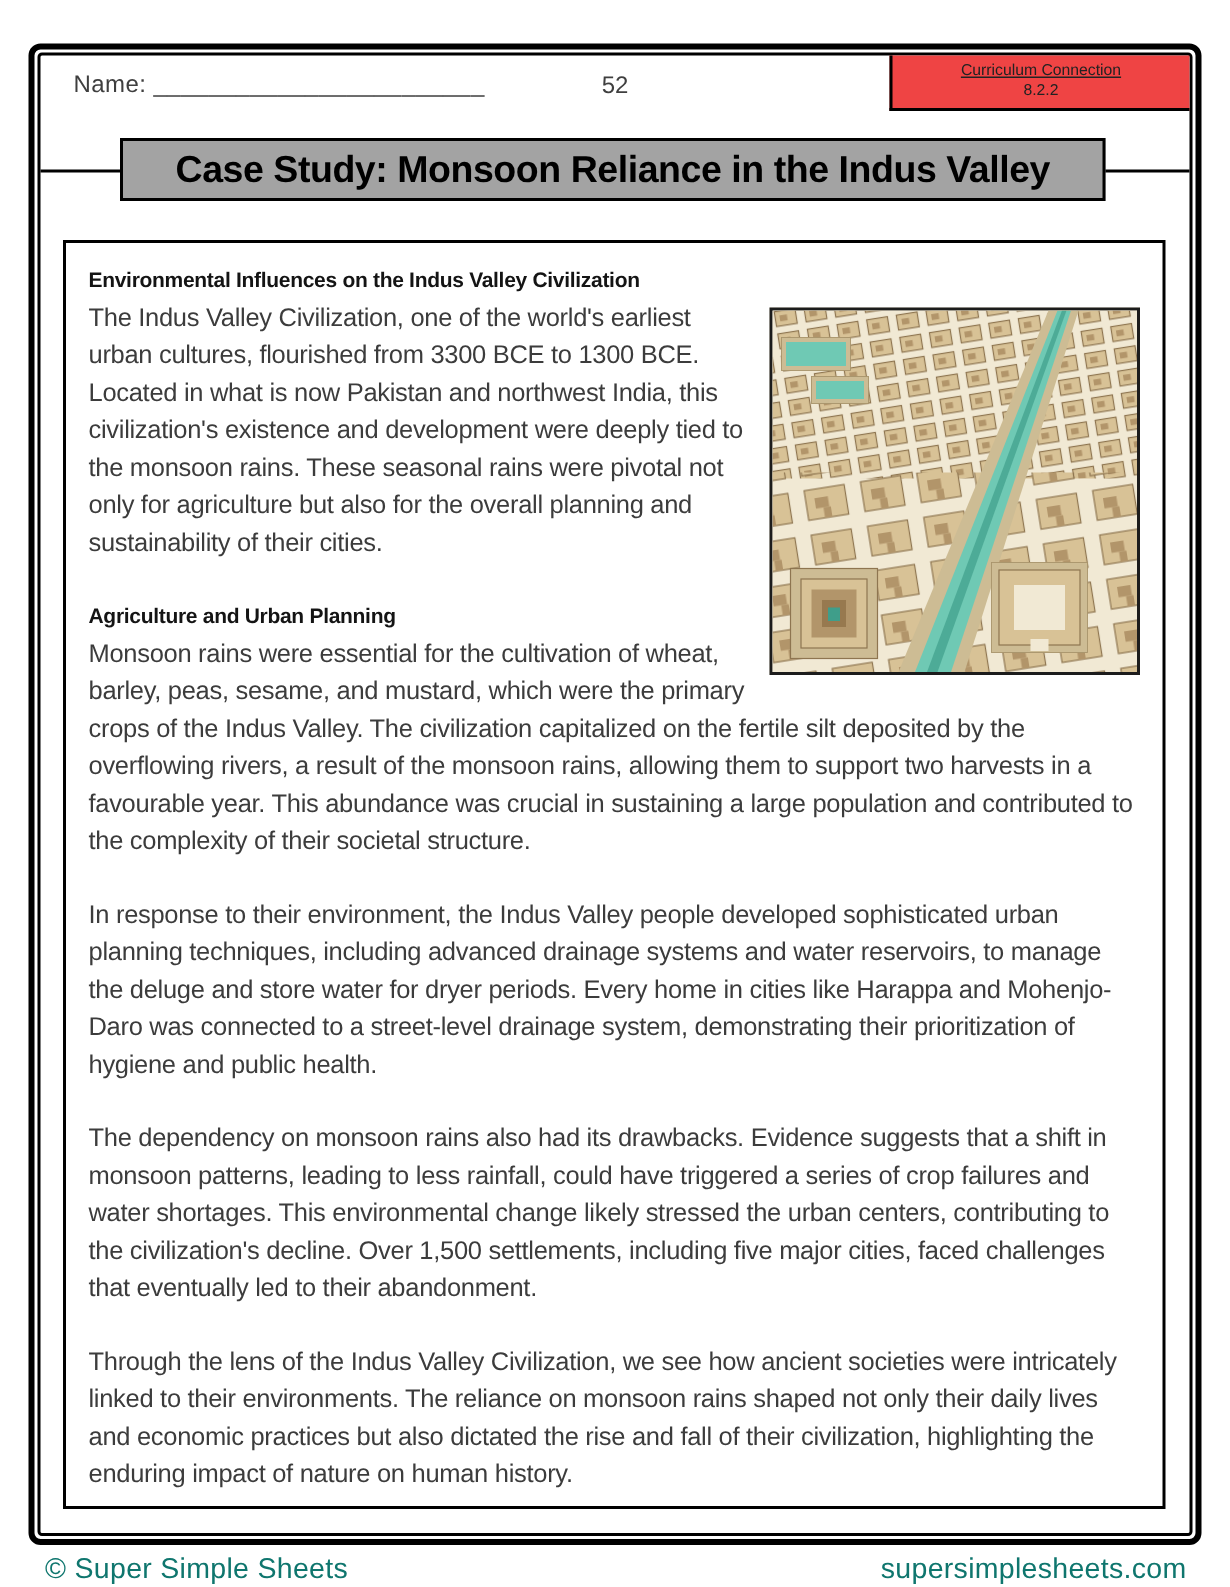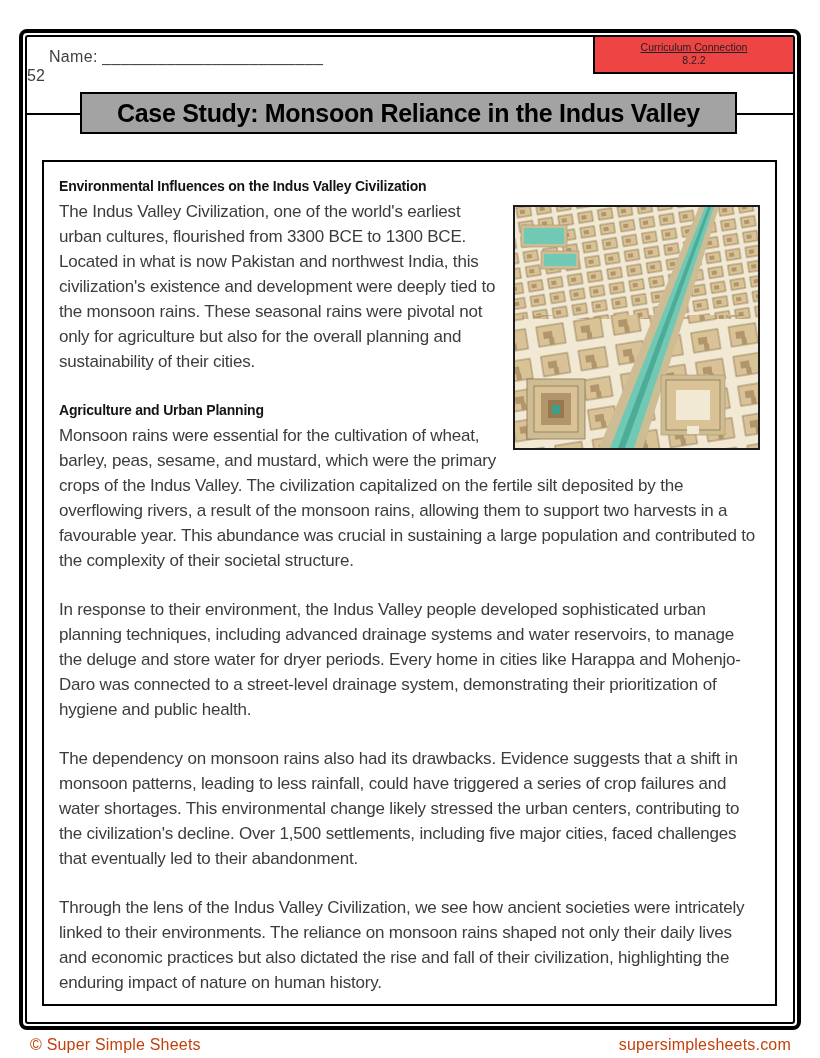--- a/index.html
+++ b/index.html
@@ -17,22 +17,22 @@
   .frame-inner{
     width:100%;height:100%;border:2px solid #000;border-radius:3px;
     box-sizing:border-box;position:relative;background:#fff;
   }
   
   .name-line{
     position:absolute;left:22px;top:11px;font-size:16px;color:#3f3f3f;
     letter-spacing:.3px;white-space:nowrap;
   }
   .page-num{
-    position:absolute;left:0;right:0;top:12px;text-align:left;
-    font-size:16px;color:#3f3f3f;margin-top:18px;
+    position:absolute;left:0;right:0;top:12px;text-align:center;
+    font-size:16px;color:#3f3f3f;
   }
   .curriculum-box{
     position:absolute;top:0;right:0;width:200px;box-sizing:border-box;
     background:#ef4444;border-left:2px solid #000;border-bottom:2px solid #000;
     text-align:center;padding:4px 4px 5px;
   }
   .curr-title{font-size:10.5px;color:#222;text-decoration:underline;line-height:13px;}
   .curr-code{font-size:10.5px;color:#222;line-height:13px;}
   
   .title-row{position:absolute;top:55px;left:0;right:0;height:42px;}
@@ -62,21 +62,21 @@
     float:right;width:247px;height:245px;margin:6px 0 10px 14px;
     border:2px solid #1c1c1c;box-sizing:border-box;background:#f1e9d4;
   }
   .figure svg{display:block;width:100%;height:100%;}
   .b-st{stroke:#8e7550;stroke-width:.8;}
   .bank{stroke:#a8946c;stroke-width:.6;}
   
   .footer{
     position:absolute;left:30px;right:29px;top:1036px;
     display:flex;justify-content:space-between;
-    font-size:16px;color:#c2410c;letter-spacing:.2px;
+    font-size:19px;color:#0f766e;letter-spacing:.2px;
   }
 </style>
 </head>
 <body>
 
 <div>
 
   <div class="frame-outer">
     <div class="frame-inner">
 

